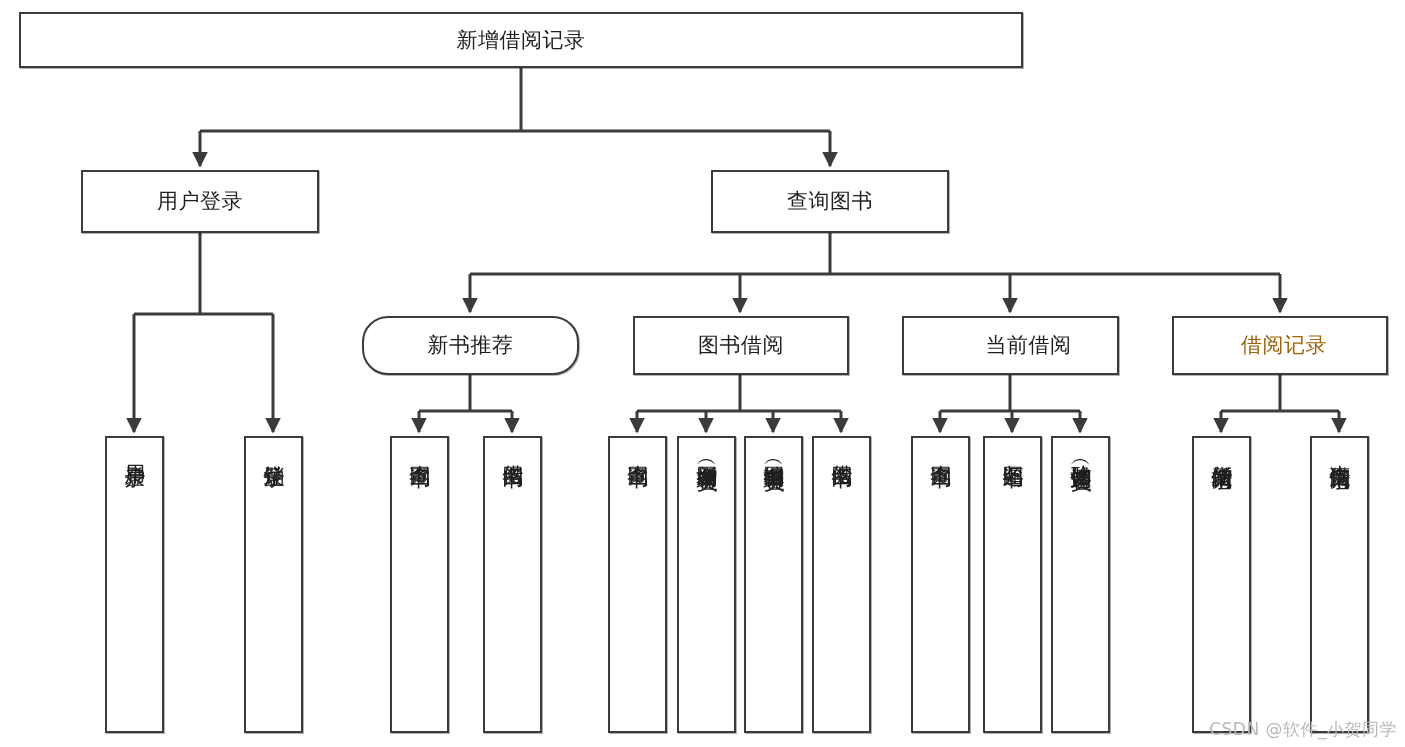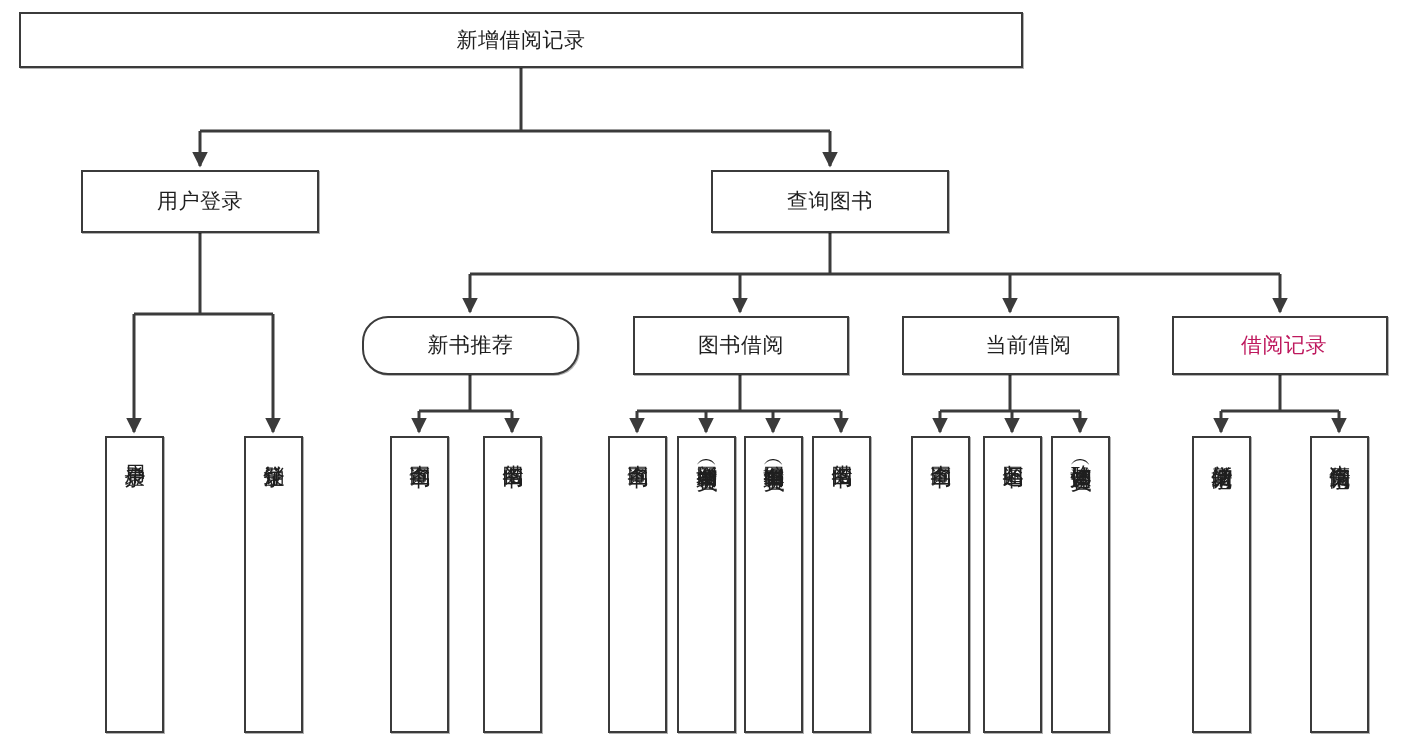--- a/index.html
+++ b/index.html
@@ -138,21 +138,21 @@
       </div>
       <div class="node horizontal" style="left: 362px; top: 316px; width: 217px; height: 59px; border-color: rgb(59, 59, 59); background: rgb(255, 255, 255); color: rgb(31, 31, 31); border-radius: 26px;">
         <span class="label">新书推荐</span>
       </div>
       <div class="node horizontal" style="left: 633px; top: 316px; width: 216px; height: 59px; border-color: rgb(59, 59, 59); background: rgb(255, 255, 255); color: rgb(31, 31, 31); justify-content: center;">
         <span class="label">图书借阅</span>
       </div>
       <div class="node horizontal" style="left: 902px; top: 316px; width: 217px; height: 59px; border-color: rgb(59, 59, 59); background: rgb(255, 255, 255); color: rgb(31, 31, 31); padding-left: 36px;">
         <span class="label">当前借阅</span>
       </div>
-      <div class="node horizontal" style="left: 1172px; top: 316px; width: 216px; height: 59px; border-color: rgb(59, 59, 59); background: rgb(255, 255, 255); color: #be185d; padding-left: 8px;">
+      <div class="node horizontal" style="left: 1172px; top: 316px; width: 216px; height: 59px; border-color: rgb(59, 59, 59); background: rgb(255, 255, 255); color: #a16207; padding-left: 8px;">
         <span class="label">借阅记录</span>
       </div>
       <div class="node vertical" style="left: 105px; top: 436px; width: 59px; height: 297px; border-color: rgb(59, 59, 59); background: rgb(255, 255, 255); color: rgb(31, 31, 31);">
         <span class="label">用户登录</span>
       </div>
       <div class="node vertical" style="left: 244px; top: 436px; width: 59px; height: 297px; border-color: rgb(59, 59, 59); background: rgb(255, 255, 255); color: rgb(31, 31, 31);">
         <span class="label">注销登录</span>
       </div>
       <div class="node vertical" style="left: 390px; top: 436px; width: 59px; height: 297px; border-color: rgb(59, 59, 59); background: rgb(255, 255, 255); color: rgb(31, 31, 31);">
         <span class="label">查询图书</span>
@@ -182,13 +182,14 @@
         <span class="label">确认归还（管理员）</span>
       </div>
       <div class="node vertical" style="left: 1192px; top: 436px; width: 59px; height: 297px; border-color: rgb(59, 59, 59); background: rgb(255, 255, 255); color: rgb(31, 31, 31);">
         <span class="label">新增借阅记录</span>
       </div>
       <div class="node vertical" style="left: 1310px; top: 436px; width: 59px; height: 297px; border-color: rgb(59, 59, 59); background: rgb(255, 255, 255); color: rgb(31, 31, 31);">
         <span class="label">查询借阅记录</span>
       </div>
     </div>
 
+  <div id="watermark">CSDN @软件_小贺同学</div>
 </div>
 
 </body></html>

